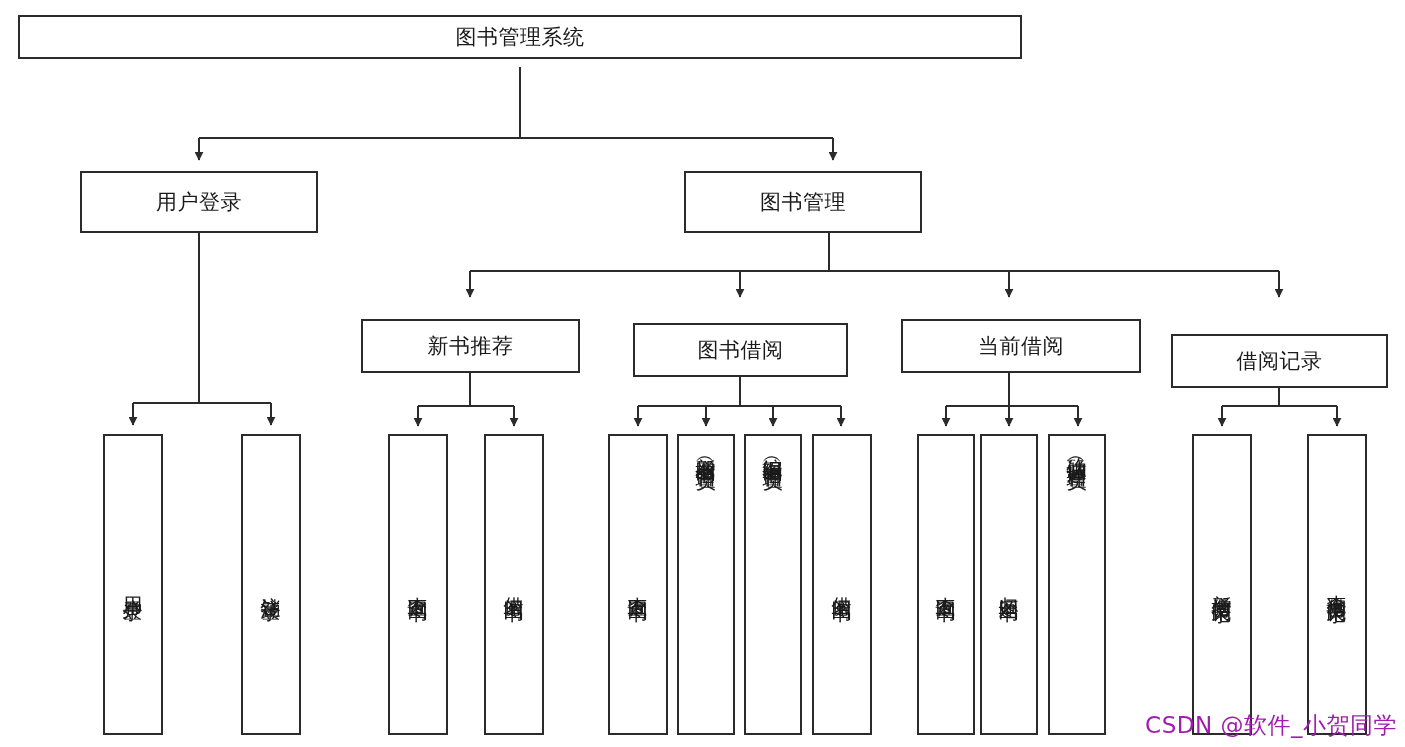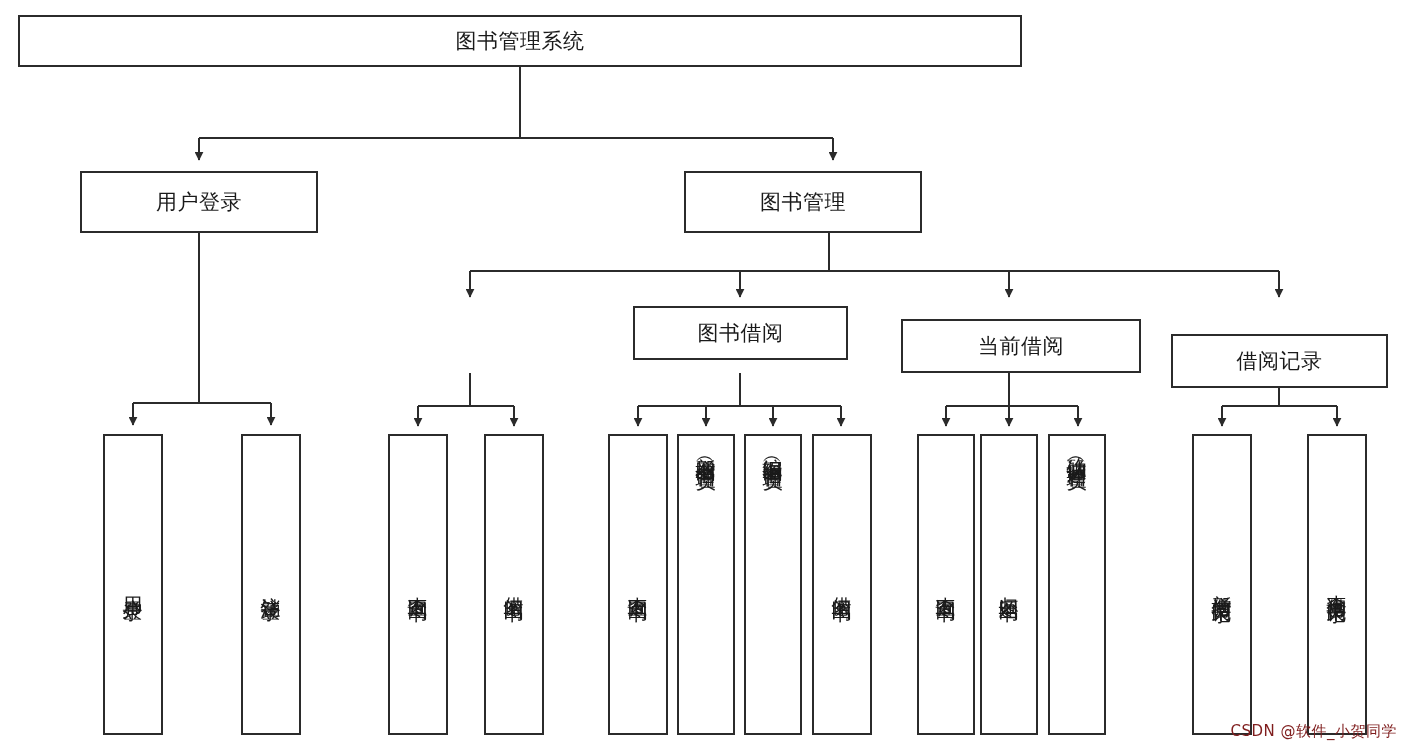--- a/index.html
+++ b/index.html
@@ -64,22 +64,22 @@
     max-height: 290px;
   }
   .node.vertical.centered {
     align-items: center;
     padding-top: 0;
   }
   #watermark {
     position: absolute;
     right: 8px;
     bottom: 6px;
-    font-size: 15px;
-    color: #7f1d1d;
+    font-size: 23px;
+    color: #a21caf;
     letter-spacing: 0.5px;
     z-index: 5;
     user-select: none;
     margin-top: 17px;
   }
 </style>
 </head>
 <body>
 
 <div id="diagram-root">
@@ -127,34 +127,37 @@
       <path d="M1009,406 L1009,426" marker-end="url(#arrowhead)"></path>
       <path d="M1078,406 L1078,426" marker-end="url(#arrowhead)"></path>
 
       <path d="M1279,373 L1279,406"></path>
       <path d="M1222,406 L1337,406"></path>
       <path d="M1222,406 L1222,426" marker-end="url(#arrowhead)"></path>
       <path d="M1337,406 L1337,426" marker-end="url(#arrowhead)"></path>
     </g>
   </svg>
 
-  <div class="node root horizontal" style="left:18px; top:15px; width:1004px; height:52px;">
+  <div class="node root horizontal" style="left:18px; top:15px; width:1004px; height:44px;">
     <span class="node-label">图书管理系统</span>
   </div>
 
   <div class="node horizontal" style="left:80px; top:171px; width:238px; height:62px;">
     <span class="node-label">用户登录</span>
   </div>
 
   <div class="node horizontal" style="left:684px; top:171px; width:238px; height:62px;">
     <span class="node-label">图书管理</span>
   </div>
 
-
-  <div class="node horizontal" style="left:633px; top:306px; width:215px; height:54px;">
+  <div class="node horizontal" style="left:361px; top:319px; width:219px; height:54px;">
+    <span class="node-label">新书推荐</span>
+  </div>
+
+  <div class="node horizontal" style="left:633px; top:323px; width:215px; height:54px;">
     <span class="node-label">图书借阅</span>
   </div>
 
   <div class="node horizontal" style="left:901px; top:319px; width:240px; height:54px;">
     <span class="node-label">当前借阅</span>
   </div>
 
   <div class="node horizontal" style="left:1171px; top:319px; width:217px; height:54px;margin-top:15px;">
     <span class="node-label">借阅记录</span>
   </div>

